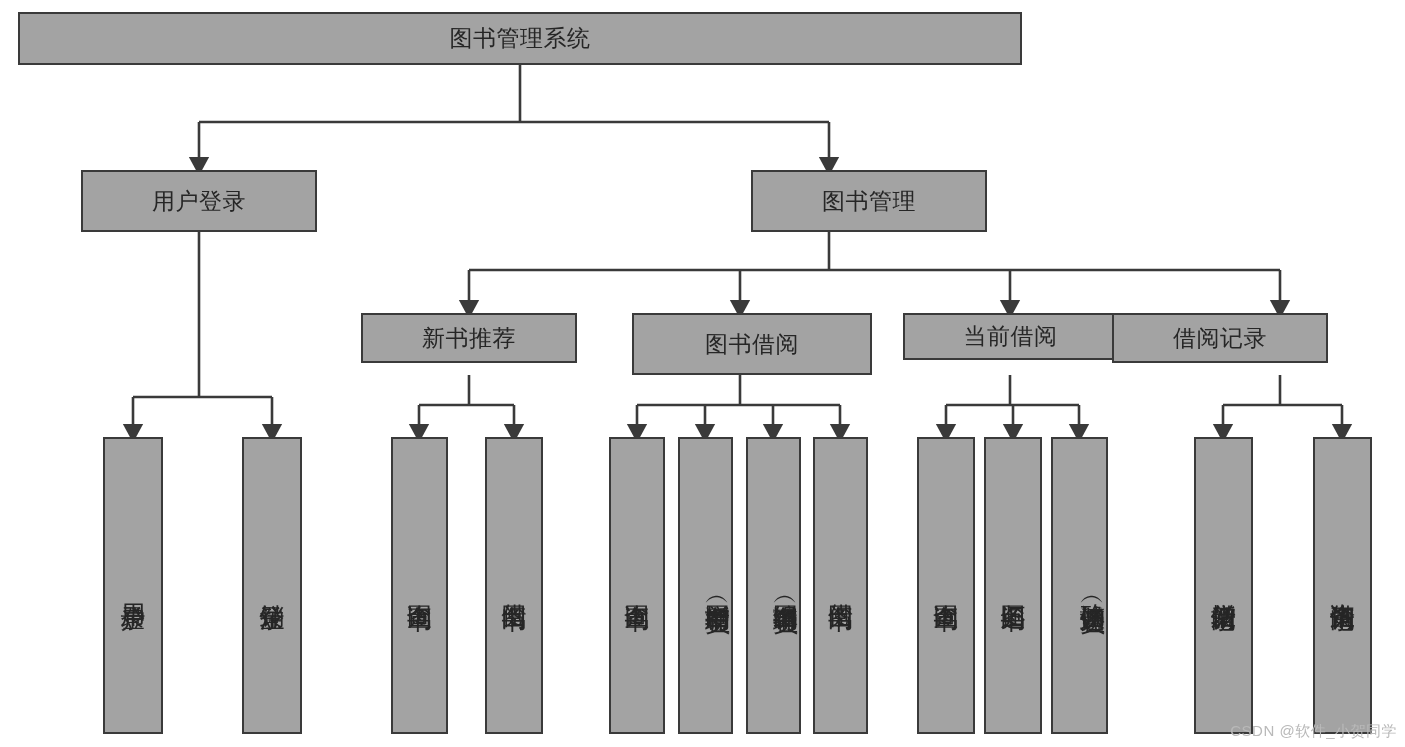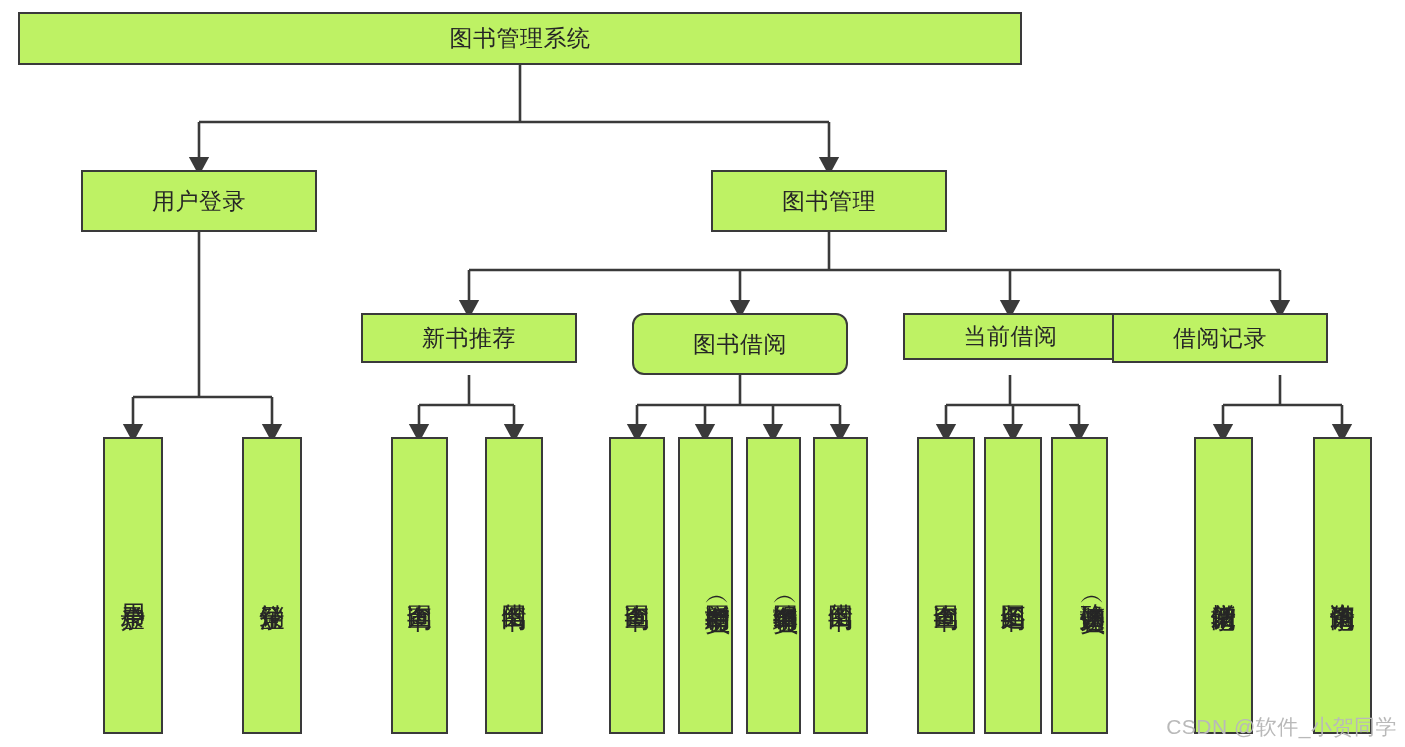--- a/index.html
+++ b/index.html
@@ -24,21 +24,21 @@
     position: absolute;
     left: 0;
     top: 0;
     width: 1405px;
     height: 747px;
     pointer-events: none;
   }
   .node-box {
     position: absolute;
     box-sizing: border-box;
-    background: #bef264;
+    background: #a3a3a3;
     border: 2px solid #3a3a3a;
     display: flex;
     align-items: center;
     justify-content: center;
     color: #262626;
     overflow: hidden;
   }
   .node-box.horizontal {
     font-size: 23px;
     letter-spacing: 0.5px;
@@ -58,21 +58,21 @@
     padding-top: 0;
   }
   .node-label {
     display: block;
     white-space: nowrap;
   }
   #watermark {
     position: absolute;
     right: 8px;
     bottom: 6px;
-    font-size: 21px;
+    font-size: 15px;
     color: #b9b9b9;
     white-space: nowrap;
     letter-spacing: 0.5px;
   }
 </style>
 </head>
 <body>
 
 <div id="diagram-root">
 
@@ -119,27 +119,27 @@
       </g>
   </svg>
 
   <div id="node-layer">
       <div class="node-box horizontal" style="left: 18px; top: 12px; width: 1004px; height: 53px;">
         <span class="node-label">图书管理系统</span>
       </div>
       <div class="node-box horizontal" style="left: 81px; top: 170px; width: 236px; height: 62px;">
         <span class="node-label">用户登录</span>
       </div>
-      <div class="node-box horizontal" style="left: 711px; top: 170px; width: 236px; height: 62px;">
+      <div class="node-box horizontal" style="left: 751px; top: 170px; width: 236px; height: 62px;">
         <span class="node-label">图书管理</span>
       </div>
       <div class="node-box horizontal" style="left: 361px; top: 313px; width: 216px; height: 50px;">
         <span class="node-label">新书推荐</span>
       </div>
-      <div class="node-box horizontal" style="left: 632px; top: 313px; width: 216px; height: 62px; border-radius: 12px;">
+      <div class="node-box horizontal" style="left: 632px; top: 313px; width: 240px; height: 62px;">
         <span class="node-label">图书借阅</span>
       </div>
       <div class="node-box horizontal" style="left: 903px; top: 313px; width: 215px; height: 47px;">
         <span class="node-label">当前借阅</span>
       </div>
       <div class="node-box horizontal" style="left: 1112px; top: 313px; width: 216px; height: 50px;">
         <span class="node-label">借阅记录</span>
       </div>
       <div class="node-box vertical align-center" style="left: 103px; top: 437px; width: 60px; height: 297px;">
         <span class="node-label">用户登录</span>

